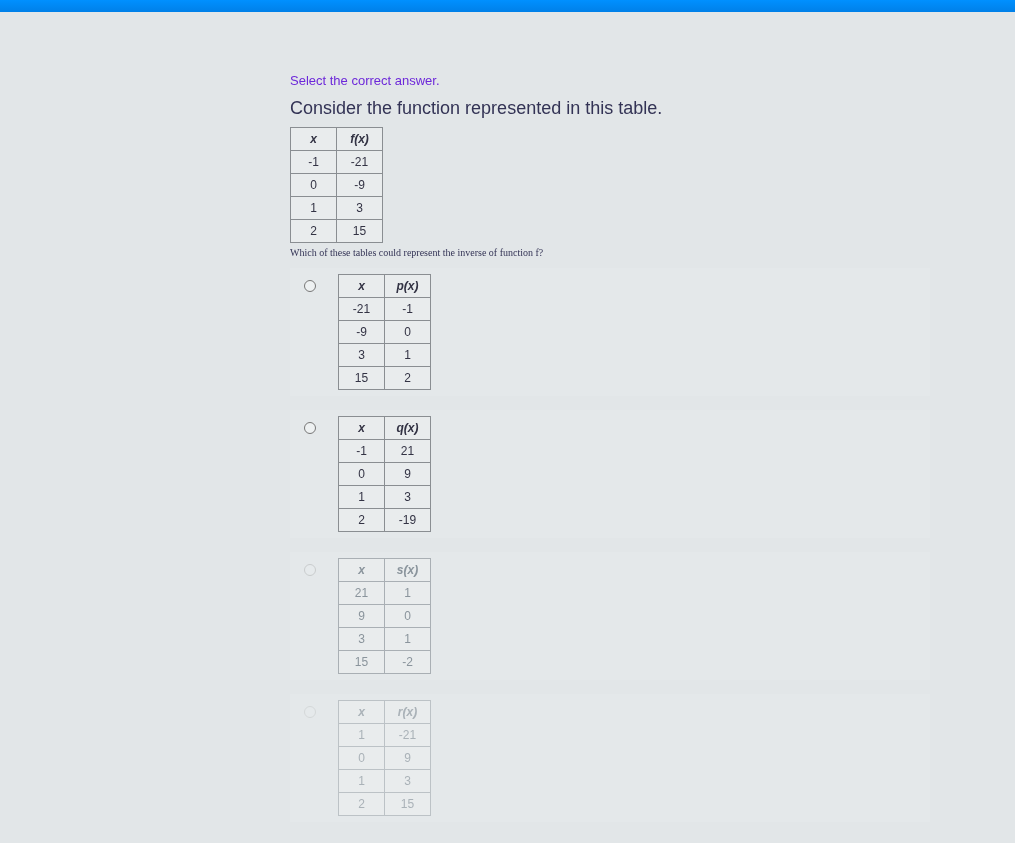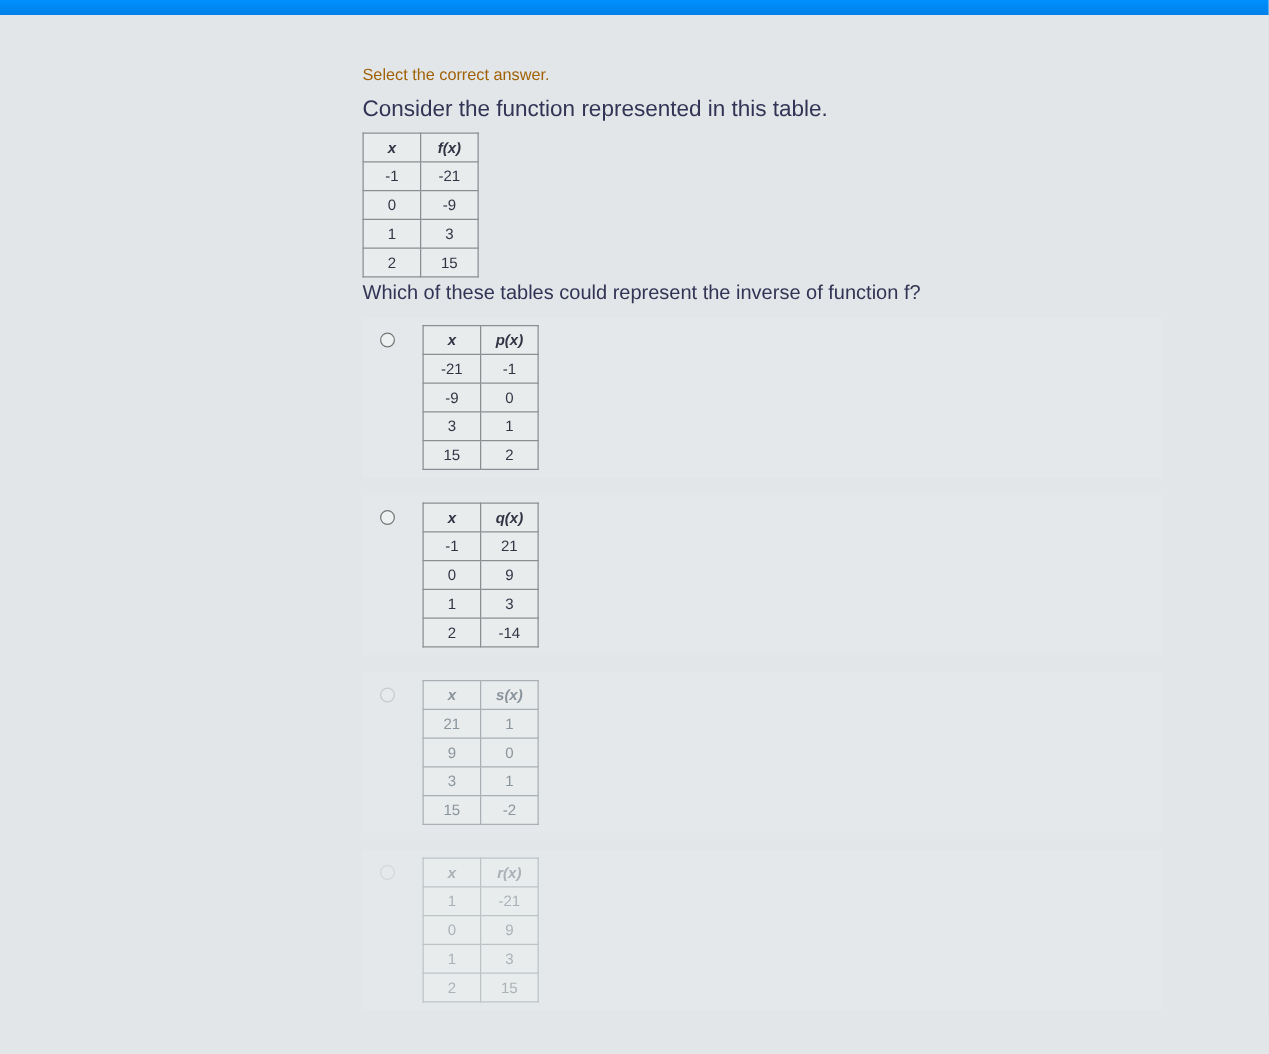--- a/index.html
+++ b/index.html
@@ -20,32 +20,34 @@
       background: #e2e6e8;
       padding: 40px 0 0 0;
       height: 831px;
     }
     .content {
       margin-left: 290px;
       width: 640px;
     }
     .instr {
       font-size: 13px;
-      color: #a16207;
+      color: #6d28d9;
       margin-bottom: 10px;
+      margin-top: 21px;
     }
     .qtext {
       font-size: 18px;
       color: #335;
       margin-bottom: 8px;
     }
     .q2text {
-      font-size: 16px;
+      font-size: 10px;
       color: #335;
       margin: 4px 0 10px 0;
+      font-family: Liberation Serif, serif;
     }
     table.datatable {
       border-collapse: collapse;
       background: #e9eced;
     }
     table.datatable td, table.datatable th {
       border: 1px solid #8a8e92;
       text-align: center;
       font-size: 12px;
       color: #334;
@@ -179,21 +181,21 @@
           <tr>
                 <td>0</td>
                 <td>9</td>
               </tr>
           <tr>
                 <td>1</td>
                 <td>3</td>
               </tr>
           <tr>
                 <td>2</td>
-                <td>-14</td>
+                <td>-19</td>
               </tr>
         </tbody>
           </table>
       </div>
     </div>
 
     <div class="option-row faded">
       <div class="radio-cell">
         <div class="radio-dot" style="opacity:.25"></div>
       </div>

